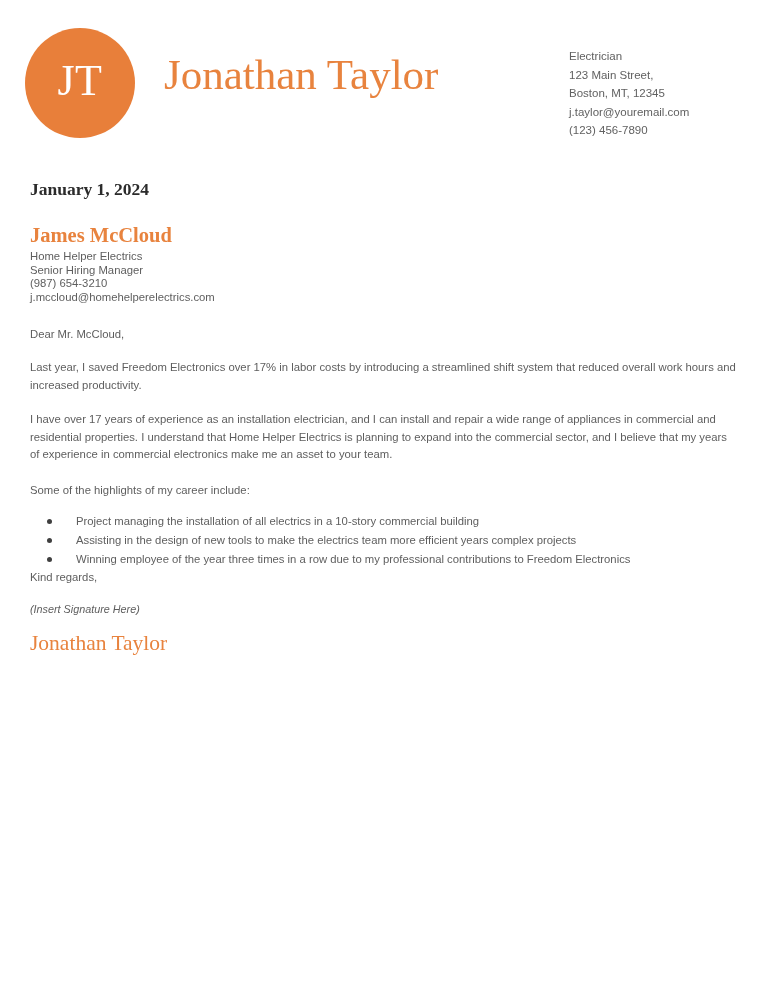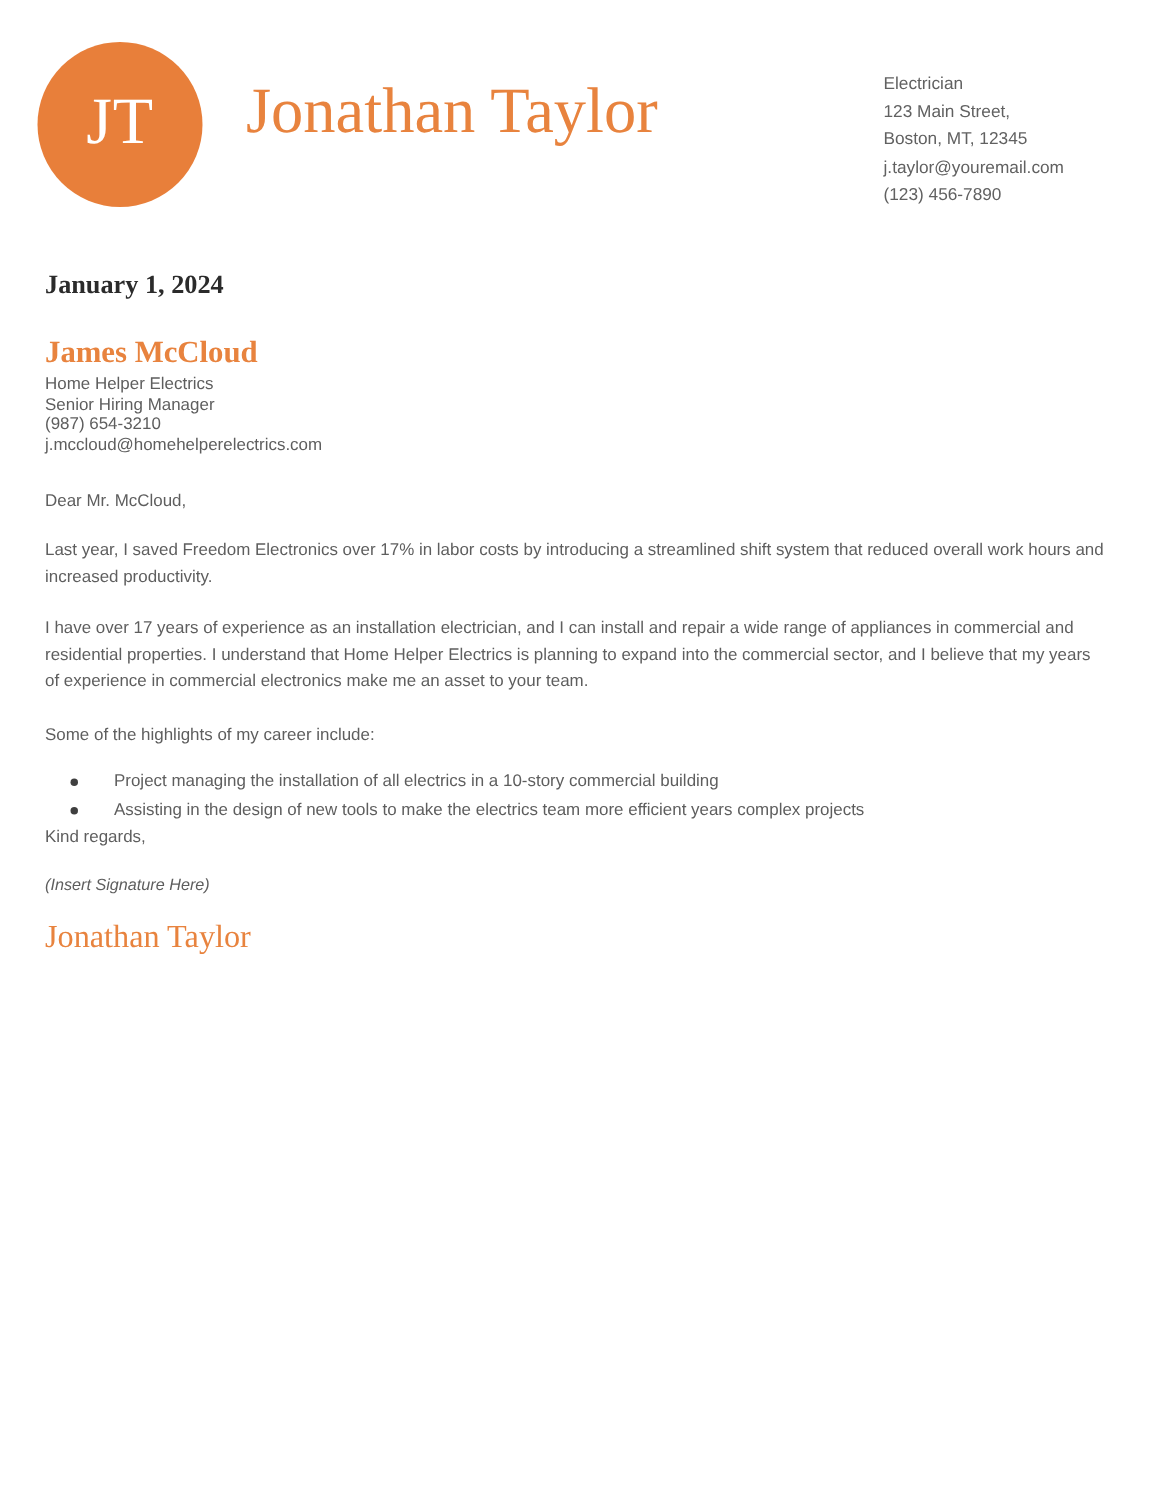--- a/index.html
+++ b/index.html
@@ -61,21 +61,21 @@
     top: 50px;
     font-family: "Liberation Serif", serif;
     font-size: 43px;
     line-height: 50px;
     color: #e8833e;
     white-space: nowrap;
   }
 
   .sender-contact {
     position: absolute;
-    left: 589px;
+    left: 569px;
     top: 47px;
     font-size: 11.5px;
     line-height: 18.5px;
     color: #616161;
   }
   .sender-contact div { white-space: nowrap; }
 
   
   .letter {
     position: absolute;
@@ -227,20 +227,24 @@
 
     <ul class="bullets">
       <li>
         <span class="marker"></span>
         <span>Project managing the installation of all electrics in a 10-story commercial building</span>
       </li>
       <li>
         <span class="marker"></span>
         <span>Assisting in the design of new tools to make the electrics team more efficient years complex projects</span>
       </li>
+      <li>
+        <span class="marker"></span>
+        <span>Winning employee of the year three times in a row due to my professional contributions to Freedom Electronics</span>
+      </li>
     </ul>
 
 
     <div class="signoff">Kind regards,</div>
 
     <div class="signature-placeholder">(Insert Signature Here)</div>
 
     <div class="signature-name">Jonathan Taylor</div>
 
   </div>

